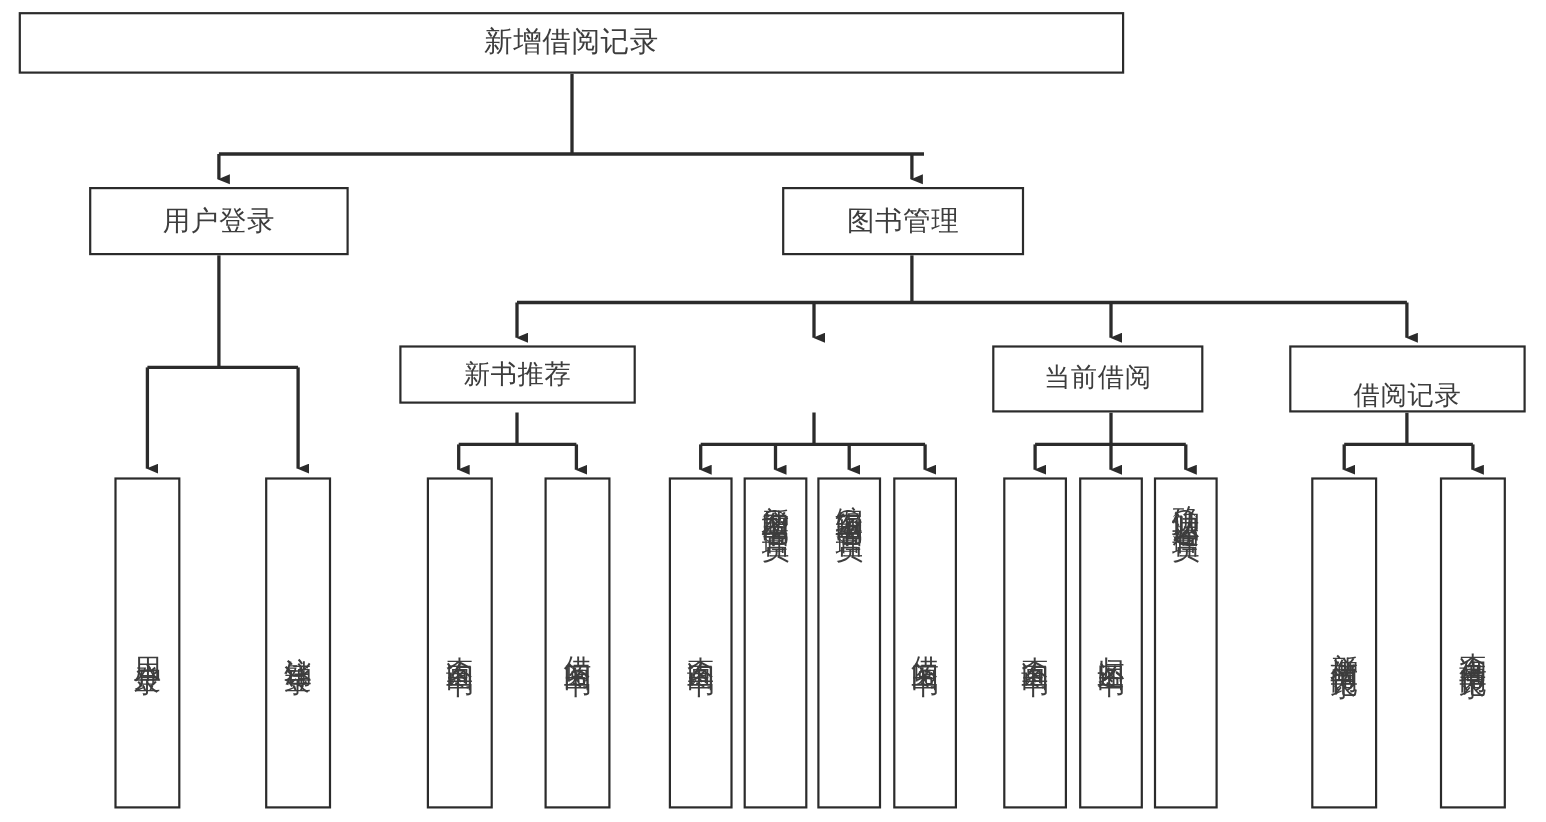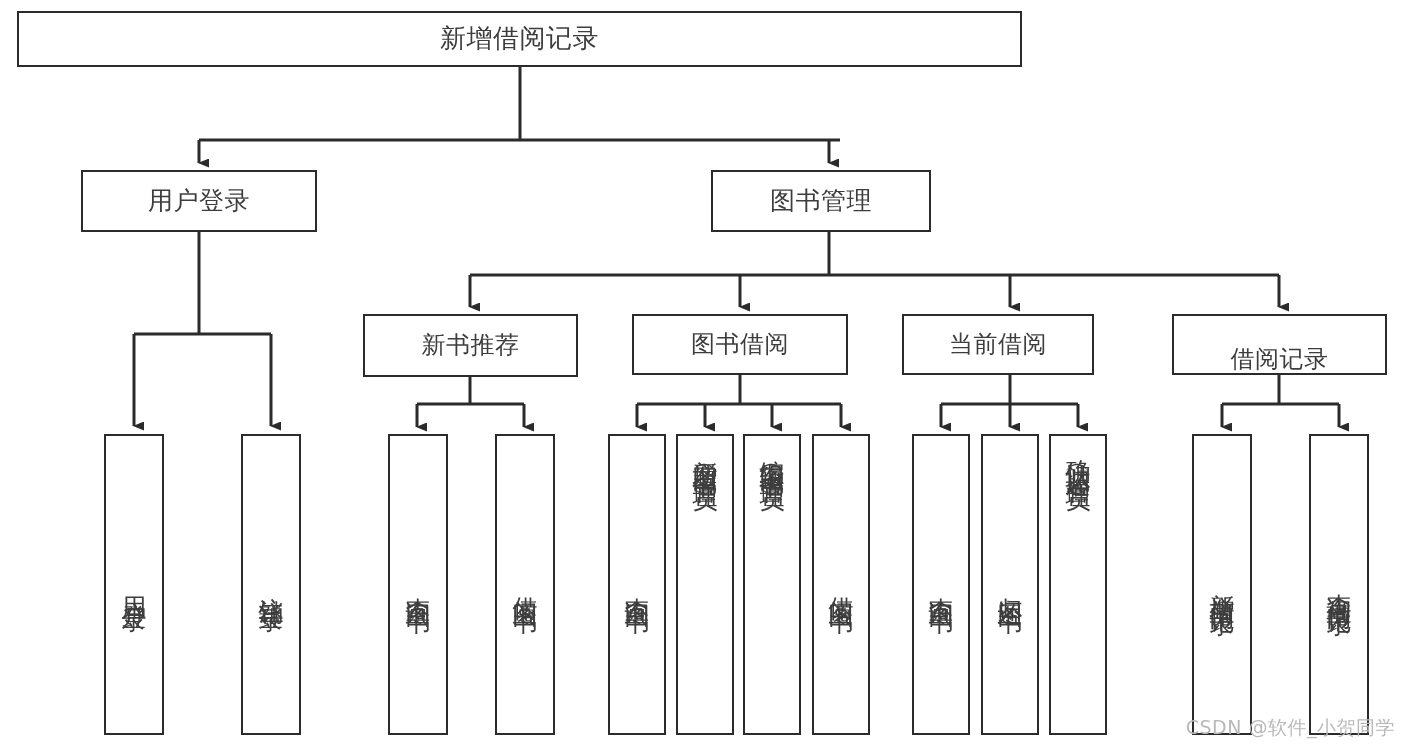--- a/index.html
+++ b/index.html
@@ -149,25 +149,22 @@
     <span class="label">新增借阅记录</span>
   </div>
 
   <div class="node horiz lvl2" style="left:81px; top:170px; width:236px; height:62px;">
     <span class="label">用户登录</span>
   </div>
   <div class="node horiz lvl2" style="left:711px; top:170px; width:220px; height:62px;">
     <span class="label">图书管理</span>
   </div>
 
-  <div class="node horiz lvl3" style="left:363px; top:314px; width:215px; height:63px;align-items:center;">
+  <div class="node horiz lvl3" style="left:363px; top:314px; width:215px; height:53px;align-items:center;">
     <span class="label">新书推荐</span>
-  </div>
-  <div class="node horiz lvl3" style="left:632px; top:314px; width:216px; height:61px;">
-    <span class="label">图书借阅</span>
   </div>
   <div class="node horiz lvl3" style="left:902px; top:314px; width:192px; height:61px;font-family:Liberation Serif, serif;">
     <span class="label">当前借阅</span>
   </div>
   <div class="node horiz lvl3" style="left:1172px; top:314px; width:215px; height:61px;align-items:flex-end;">
     <span class="label">借阅记录</span>
   </div>
 
   <div class="node leaf" style="left:104px; top:434px; width:60px; height:301px;">
     <span class="leafwrap">
@@ -232,15 +229,14 @@
     <span class="leafwrap">
         <span class="label">新增借阅记录</span>
       </span>
   </div>
   <div class="node leaf" style="left:1309px; top:434px; width:60px; height:301px;">
     <span class="leafwrap">
         <span class="label">查询借阅记录</span>
       </span>
   </div>
 
-  <div id="watermark">CSDN @软件_小贺同学</div>
 
 </div>
 
 </body></html>

